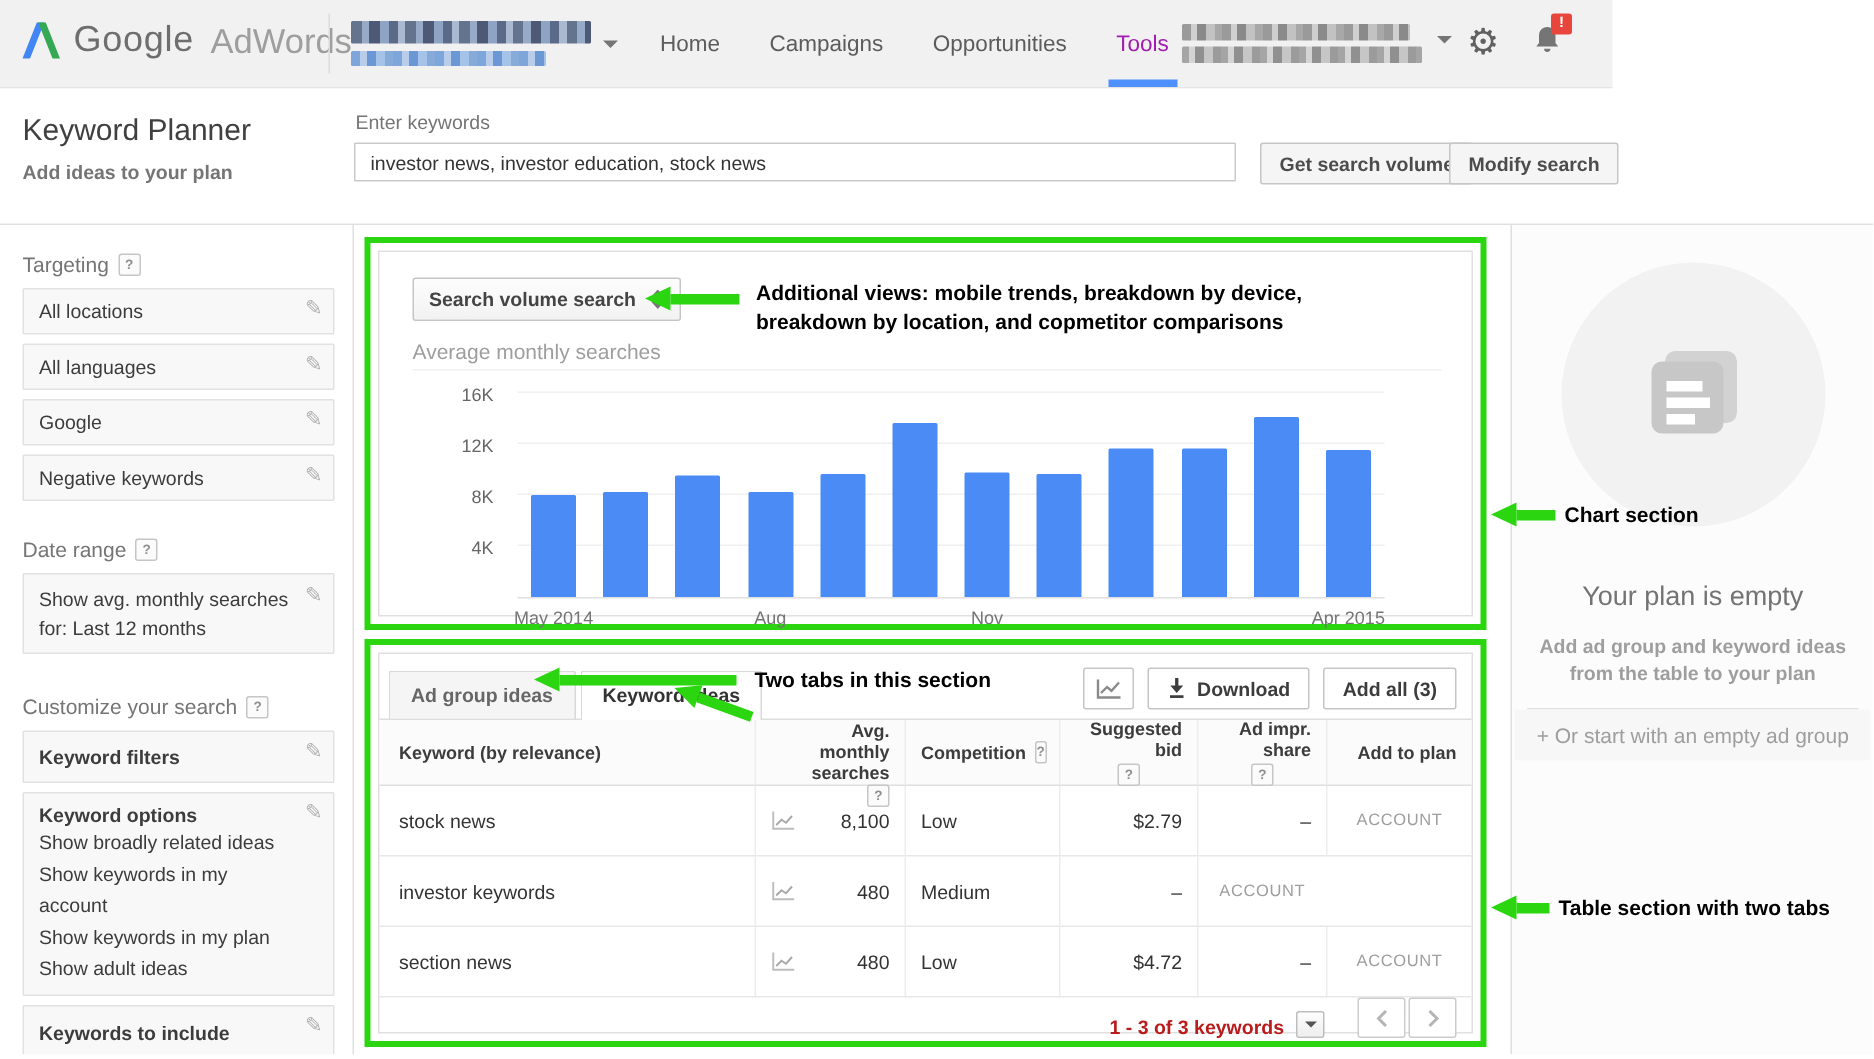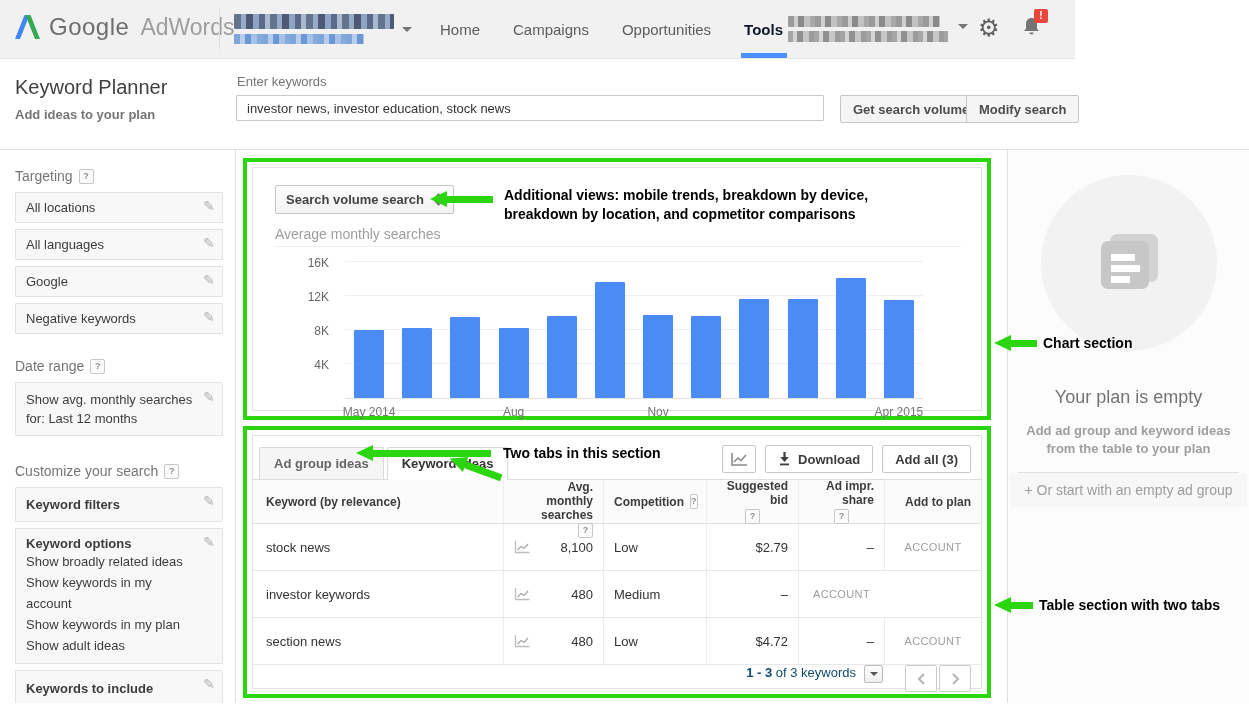--- a/index.html
+++ b/index.html
@@ -15,21 +15,21 @@
   .acct{position:absolute;left:234px;top:14px;}
   .redact{border-radius:1px;}
   .r-navname{height:15px;width:160px;background:repeating-linear-gradient(90deg,#64748f 0 7px,#97aac7 7px 12px,#4e5a75 12px 19px,#8fa3c4 19px 25px,#5b6a88 25px 31px,#aab8d0 31px 36px);}
   .r-navemail{height:10px;width:130px;margin-top:5px;background:repeating-linear-gradient(90deg,#7fa6db 0 6px,#b7cdea 6px 11px,#6b97d4 11px 17px,#a5c2e8 17px 23px,#86abd9 23px 28px);}
   .r-acct1{height:11px;width:152px;background:repeating-linear-gradient(90deg,#9a9a9a 0 6px,#cfcfcf 6px 10px,#8a8a8a 10px 16px,#c2c2c2 16px 22px,#a8a8a8 22px 27px);}
   .r-acct2{height:11px;width:160px;margin-top:4px;background:repeating-linear-gradient(90deg,#a5a5a5 0 5px,#d4d4d4 5px 9px,#909090 9px 15px,#c6c6c6 15px 21px,#9b9b9b 21px 26px);}
   .caret{width:0;height:0;border-left:5px solid transparent;border-right:5px solid transparent;border-top:5px solid #757575;}
   .acct-caret{position:absolute;left:402px;top:27px;}
   .menu{position:absolute;left:440px;top:0;height:58px;display:flex;align-items:center;gap:33px;}
   .menu .mi{font-size:15px;color:#5c5c5c;position:relative;height:58px;display:flex;align-items:center;cursor:pointer;}
-  .menu .mi.active{color:#0f172a;font-weight:bold;}
+  .menu .mi.active{color:#a21caf;}
   .mi .underline{position:absolute;bottom:0;left:50%;transform:translateX(-50%);width:46px;height:5px;background:#4d90fe;}
   .nav-right{position:absolute;left:788px;top:16px;display:flex;align-items:flex-start;}
   .nr-caret{margin:8px 0 0 10px;}
   .gear{position:absolute;left:978px;top:14px;font-family:"DejaVu Sans",sans-serif;font-size:24px;color:#616161;line-height:28px;cursor:pointer;}
   .bell{position:absolute;left:1022px;top:16px;cursor:pointer;}
   .bell .badge{position:absolute;left:12px;top:-7px;width:14px;height:14px;background:#e8453c;border-radius:2px;color:#fff;font-size:10px;font-weight:bold;text-align:center;line-height:14px;}
 
   
   .header-row{position:relative;height:90px;background:#fff;border-bottom:1px solid #e0e0e0;}
   .page-title{position:absolute;left:15px;top:17px;font-size:20px;color:#404040;}
@@ -82,21 +82,21 @@
   .thead{background:#fbfbfb;border-bottom:1px solid #e0e0e0;min-height:43px;font-weight:bold;font-size:12px;color:#3c3c3c;}
   .cell{display:flex;align-items:center;padding:0 10px;border-left:1px solid #ededed;min-height:inherit;}
   .cell:first-child{border-left:none;padding-left:13px;}
   .h-right{justify-content:flex-end;text-align:right;flex-wrap:wrap;row-gap:1px;}
   .h-stack{flex-direction:column;justify-content:center;align-items:center;gap:2px;text-align:right;}
   .drow{min-height:46px;border-bottom:1px solid #e8e8e8;font-size:13px;color:#333;}
   .c-num{justify-content:space-between;}
   .c-right{justify-content:flex-end;}
   .c-center{justify-content:center;}
   .acct-link{font-size:11px;color:#9e9e9e;letter-spacing:.4px;cursor:pointer;}
-  .tfoot{display:flex;align-items:flex-start;justify-content:flex-end;gap:8px;flex:1;padding:0 10px;font-size:13px;color:#0c4a6e;}
+  .tfoot{display:flex;align-items:flex-end;justify-content:flex-end;gap:8px;flex:1;padding:0 10px;font-size:13px;color:#b91c1c;font-weight:bold;}
   .pg-dd{width:17px;height:16px;border:1px solid #bdbdbd;border-radius:2px;background:linear-gradient(#fdfdfd,#eee);display:flex;align-items:center;justify-content:center;cursor:pointer;}
   .pg-dd .caret{border-top-color:#555;border-left-width:4px;border-right-width:4px;border-top-width:4px;}
   .pager{display:flex;gap:2px;margin-left:14px;}
   .pgbtn{width:30px;height:25px;border:1px solid #ccc;border-radius:2px;background:#fff;display:flex;align-items:center;justify-content:center;cursor:pointer;}
 
   
   .plan{width:242px;min-width:242px;box-sizing:border-box;background:#fcfcfc;border-left:1px solid #e0e0e0;padding-top:25px;}
   .plan-circle{width:176px;height:176px;border-radius:50%;background:#f2f2f2;margin:0 auto;display:flex;align-items:center;justify-content:center;}
   .plan-title{text-align:center;font-size:18px;color:#737373;margin-top:36px;}
   .plan-hint{text-align:center;font-size:13px;font-weight:bold;color:#9e9e9e;line-height:18px;margin:14px 18px 0 18px;}

